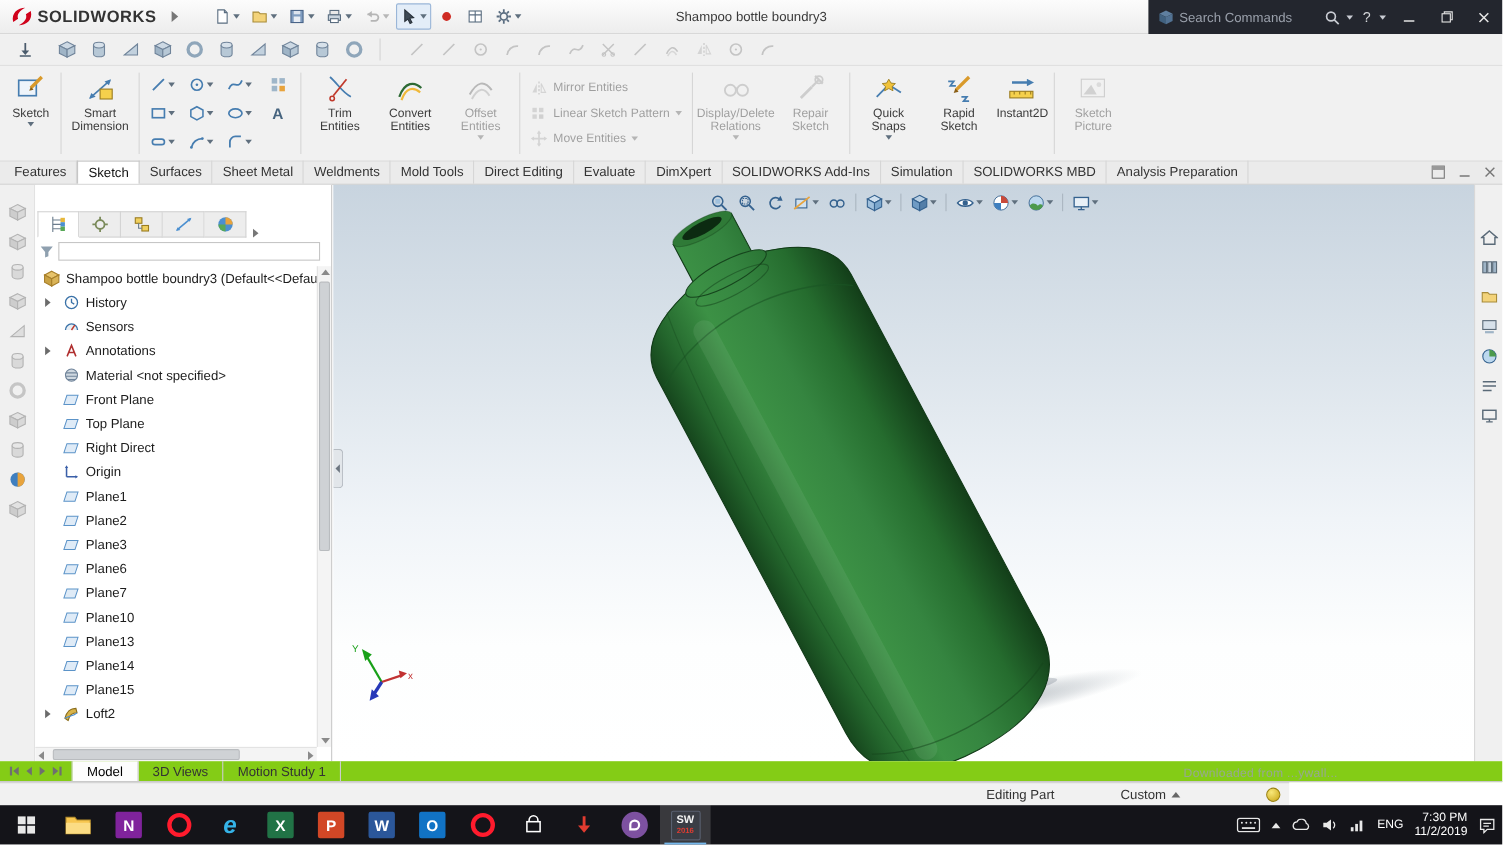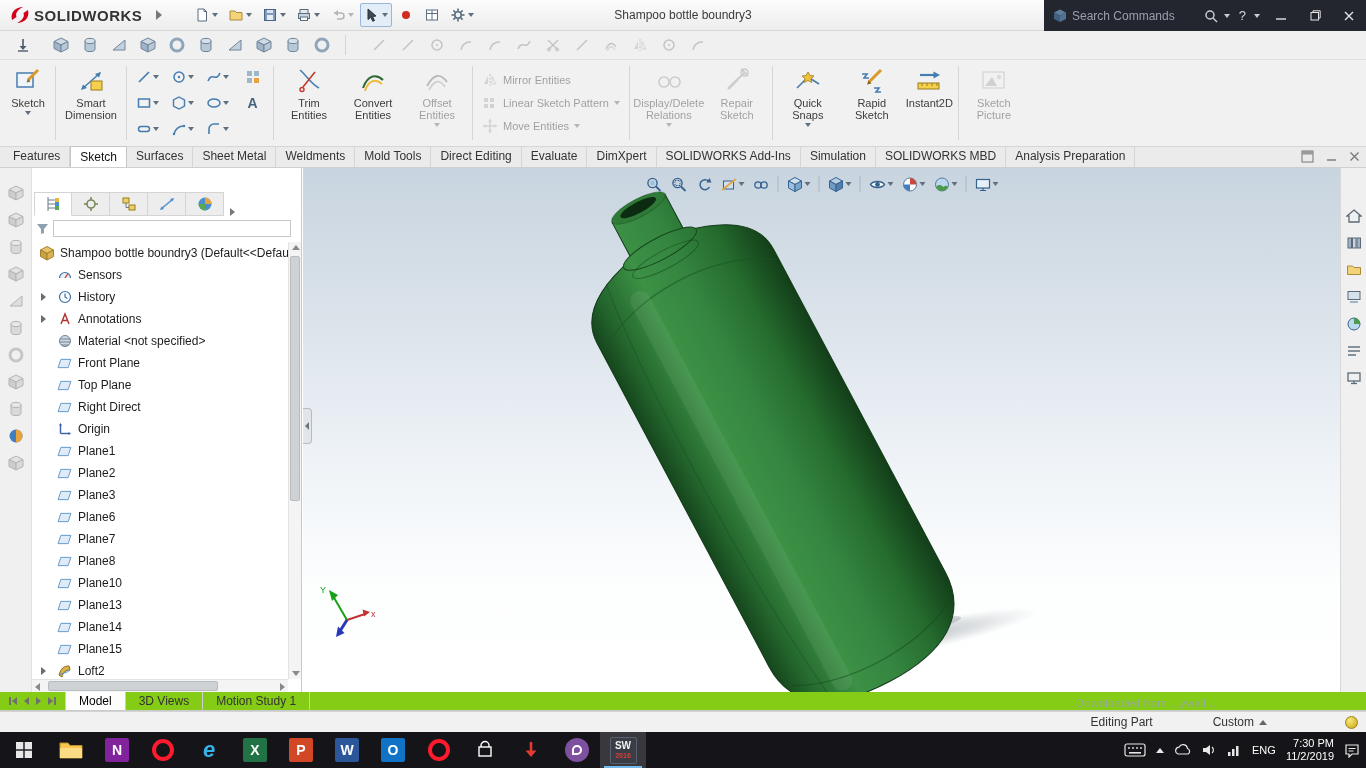--- a/index.html
+++ b/index.html
@@ -88,21 +88,21 @@
 
 #modeltabs{position:absolute;top:692px;left:0;width:1366px;height:19px;background:#84cc16;border-bottom:1px solid #cacaca;display:flex;align-items:stretch;}
 .mt-nav{display:flex;align-items:center;gap:7px;padding:0 8px;border-right:1px solid #cecece;}
 .mt-a{display:flex;align-items:center;}
 .tri-l{width:0;height:0;border-top:4px solid transparent;border-bottom:4px solid transparent;border-right:5px solid #6f6f6f;}
 .tri-r{width:0;height:0;border-top:4px solid transparent;border-bottom:4px solid transparent;border-left:5px solid #6f6f6f;}
 .bar{width:2px;height:8px;background:#6f6f6f;margin:0 1px;}
 .mtab{padding:0 13px;line-height:18px;font-size:12px;color:#333;border-right:1px solid #cccccc;}
 .mtab.active{background:#fdfdfd;color:#000;}
 
-#statusbar{position:absolute;top:711px;left:0;width:1366px;height:21px;background:#f1f1f1;border-top:1px solid #d2d2d2;display:flex;align-items:center;justify-content:flex-end;}
+#statusbar{position:absolute;top:711px;left:0;width:1172px;height:21px;background:#f1f1f1;border-top:1px solid #d2d2d2;display:flex;align-items:center;justify-content:flex-end;}
 .sb-mode{color:#333;margin-right:60px;}
 .sb-units{display:flex;align-items:center;gap:5px;color:#333;margin-right:78px;}
 .sb-tag{width:13px;height:13px;border-radius:50%;background:radial-gradient(circle at 35% 30%,#f8e87a,#caa514);border:1px solid #9c8410;margin-right:8px;}
 
 .watermark{position:absolute;left:1076px;top:697px;width:240px;font-size:11px;color:#9aa2a8;opacity:.85;letter-spacing:.3px;z-index:9;}
 
 #taskbar{position:absolute;top:732px;left:0;width:1366px;height:36px;background:#141419;display:flex;align-items:stretch;z-index:20;}
 .tb-start{width:48px;display:flex;align-items:center;justify-content:center;}
 .tapp{width:46px;display:flex;align-items:center;justify-content:center;position:relative;}
 .tapp.active{background:rgba(255,255,255,.16);}
@@ -809,37 +809,37 @@
           <span class="ticon">
               <svg width="16" height="16" viewBox="0 0 16 16">
                 <polygon points="8,1.5 14.5,5 8,8.5 1.5,5" fill="#e7c36a" stroke="#a77f2a"></polygon>
                 <polygon points="1.5,5 8,8.5 8,15 1.5,11.5" fill="#c9a244" stroke="#a77f2a"></polygon>
                 <polygon points="14.5,5 8,8.5 8,15 14.5,11.5" fill="#dab457" stroke="#a77f2a"></polygon>
               </svg>
             </span>
           <span class="tlabel">Shampoo bottle boundry3  (Default&lt;&lt;Defau</span>
         </div>
         <div class="trow">
-          <span class="ticon">
-              <svg width="14" height="14" viewBox="0 0 14 14">
-                <path d="M1.5 10 A5.5 5.5 0 0 1 12.5 10" fill="#e8eef4" stroke="#3a72a8" stroke-width="1.2"></path>
-                <line x1="7" y1="10" x2="10" y2="5.5" stroke="#c0392b" stroke-width="1.3"></line>
-              </svg>
-            </span>
-          <span class="tlabel">Sensors</span>
-        </div>
-        <div class="trow">
           <span class="twist"></span>
           <span class="ticon">
               <svg width="14" height="14" viewBox="0 0 14 14">
                 <circle cx="7" cy="7" r="5.5" fill="#fdfdfd" stroke="#3a72a8" stroke-width="1.2"></circle>
                 <path d="M7 3.5 V7 L9.5 8.5" fill="none" stroke="#3a72a8" stroke-width="1.2"></path>
               </svg>
             </span>
           <span class="tlabel">History</span>
+        </div>
+        <div class="trow">
+          <span class="ticon">
+              <svg width="14" height="14" viewBox="0 0 14 14">
+                <path d="M1.5 10 A5.5 5.5 0 0 1 12.5 10" fill="#e8eef4" stroke="#3a72a8" stroke-width="1.2"></path>
+                <line x1="7" y1="10" x2="10" y2="5.5" stroke="#c0392b" stroke-width="1.3"></line>
+              </svg>
+            </span>
+          <span class="tlabel">Sensors</span>
         </div>
         <div class="trow">
           <span class="twist"></span>
           <span class="ticon">
               <svg width="14" height="14" viewBox="0 0 14 14">
                 <path d="M3 12 L7 2 L11 12 M4.7 8.5 H9.3" fill="none" stroke="#b03030" stroke-width="1.4"></path>
               </svg>
             </span>
           <span class="tlabel">Annotations</span>
         </div>
@@ -921,28 +921,20 @@
             </span>
             <span class="tlabel">Plane6</span>
           </div>
         <div class="trow">
             <span class="ticon">
               <svg class="icon-plane">
                 <use href="#s-plane"></use>
               </svg>
             </span>
             <span class="tlabel">Plane7</span>
-          </div>
-        <div class="trow">
-            <span class="ticon">
-              <svg class="icon-plane">
-                <use href="#s-plane"></use>
-              </svg>
-            </span>
-            <span class="tlabel">Plane8</span>
           </div>
         <div class="trow">
             <span class="ticon">
               <svg class="icon-plane">
                 <use href="#s-plane"></use>
               </svg>
             </span>
             <span class="tlabel">Plane10</span>
           </div>
         <div class="trow">

